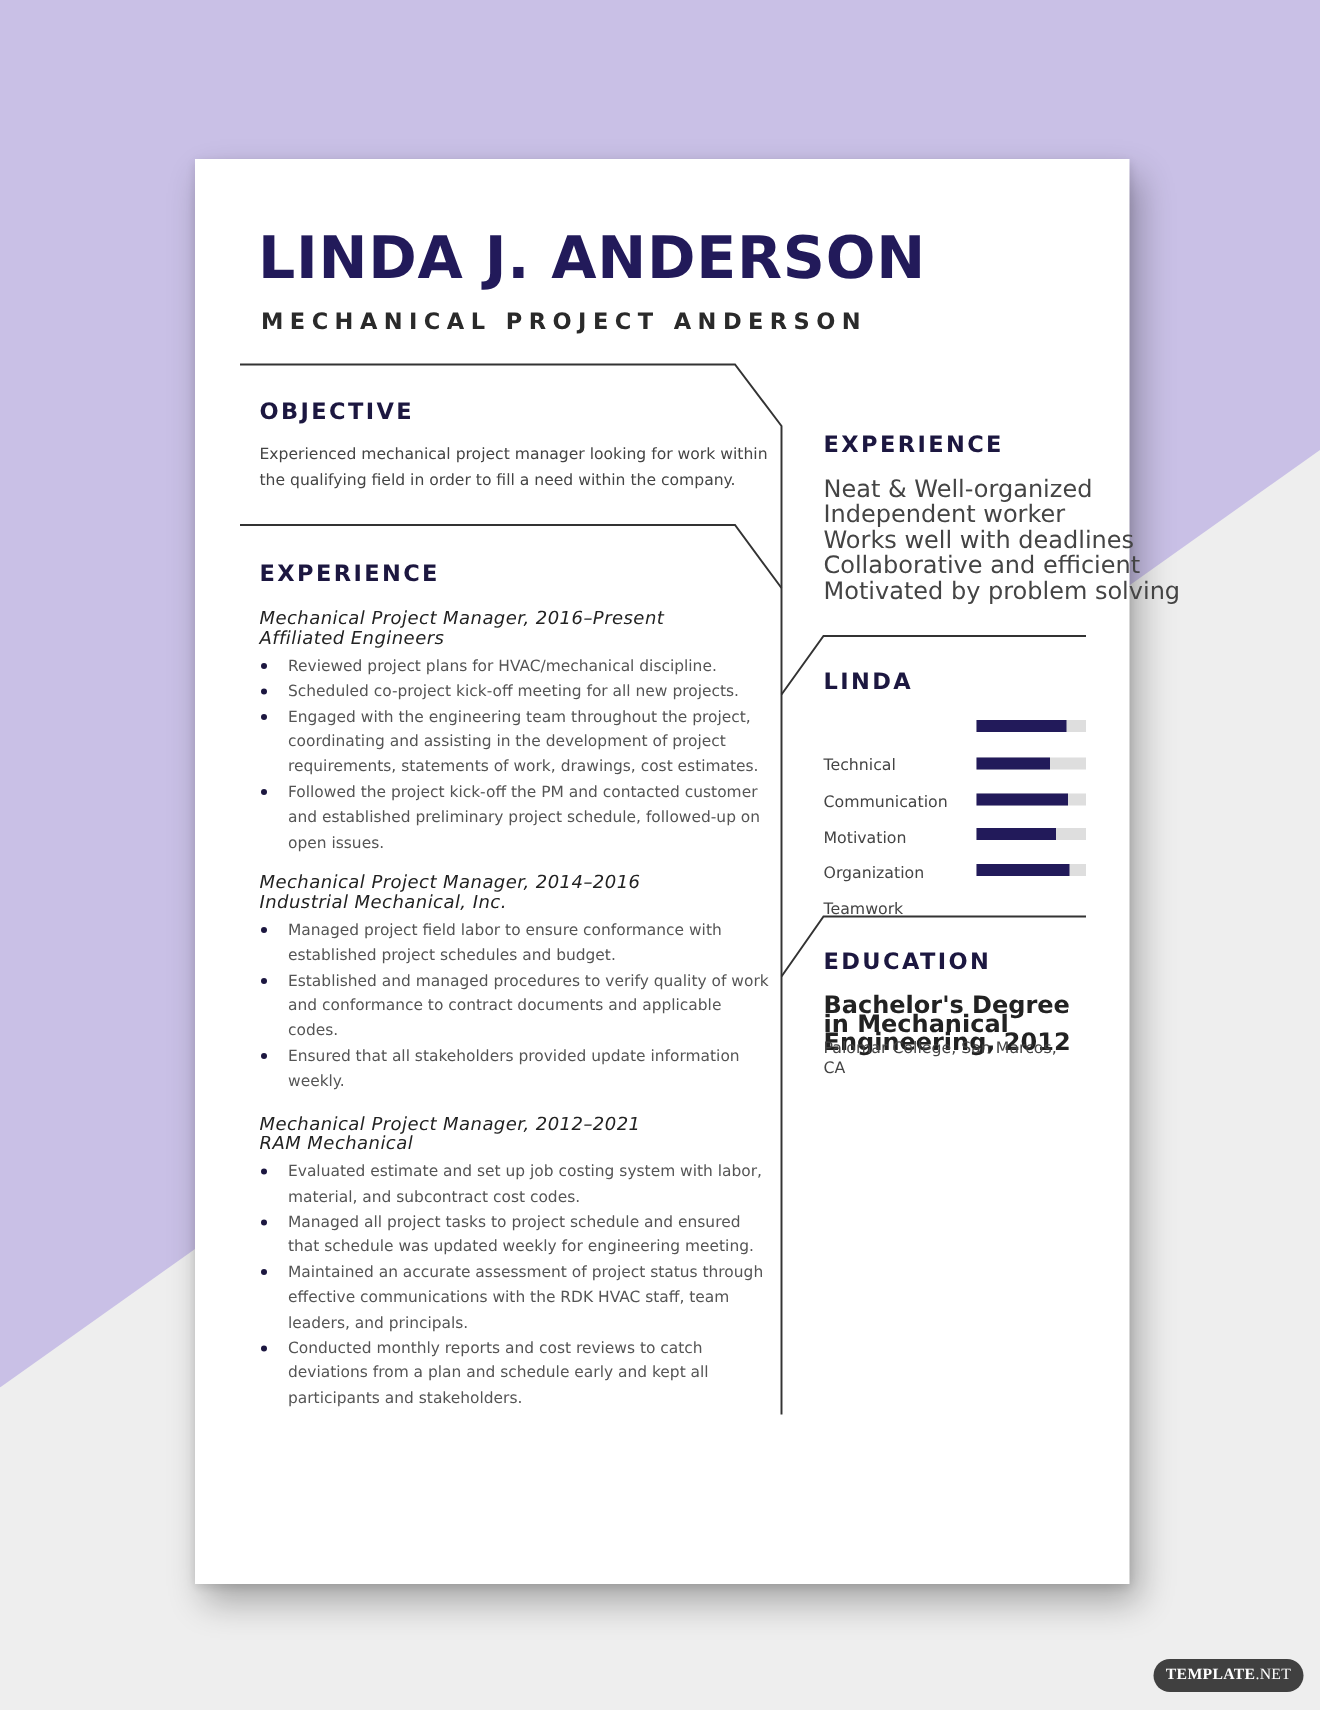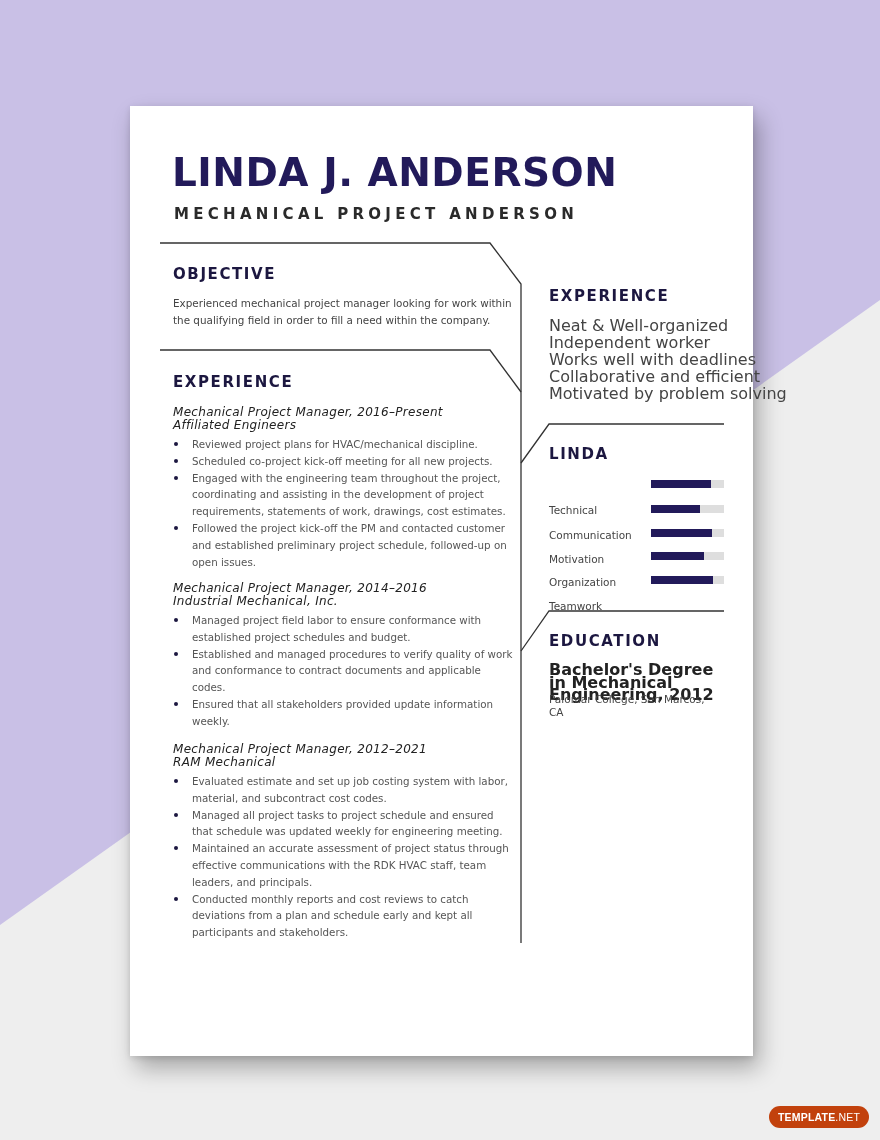--- a/index.html
+++ b/index.html
@@ -61,21 +61,21 @@
   .edu-degree {
     position:absolute; left:419px; top:558px; width:170px;
     font-family:"DejaVu Sans", sans-serif; font-weight:bold; font-size:16px; line-height:12.5px; color:#222;
   }
   .edu-school {
     position:absolute; left:419px; top:587px; width:160px;
     font-size:10.5px; line-height:13px; color:#444; font-family:"DejaVu Sans", sans-serif;
   }
   .badge {
     position:absolute; left:769px; top:1106px; width:100px; height:22px; border-radius:11px;
-    background:#c2410c; color:#fff; font-family:Liberation Sans, sans-serif; font-weight:bold;
+    background:#404040; color:#fff; font-family:Liberation Serif, serif; font-weight:bold;
     font-size:10.5px; line-height:22px; text-align:center; letter-spacing:0.2px;
   }
   .badge .net { font-weight:normal; }
 </style>
 </head>
 <body>
 
 <div class="bg-purple"></div>
 
 <div class="paper">

